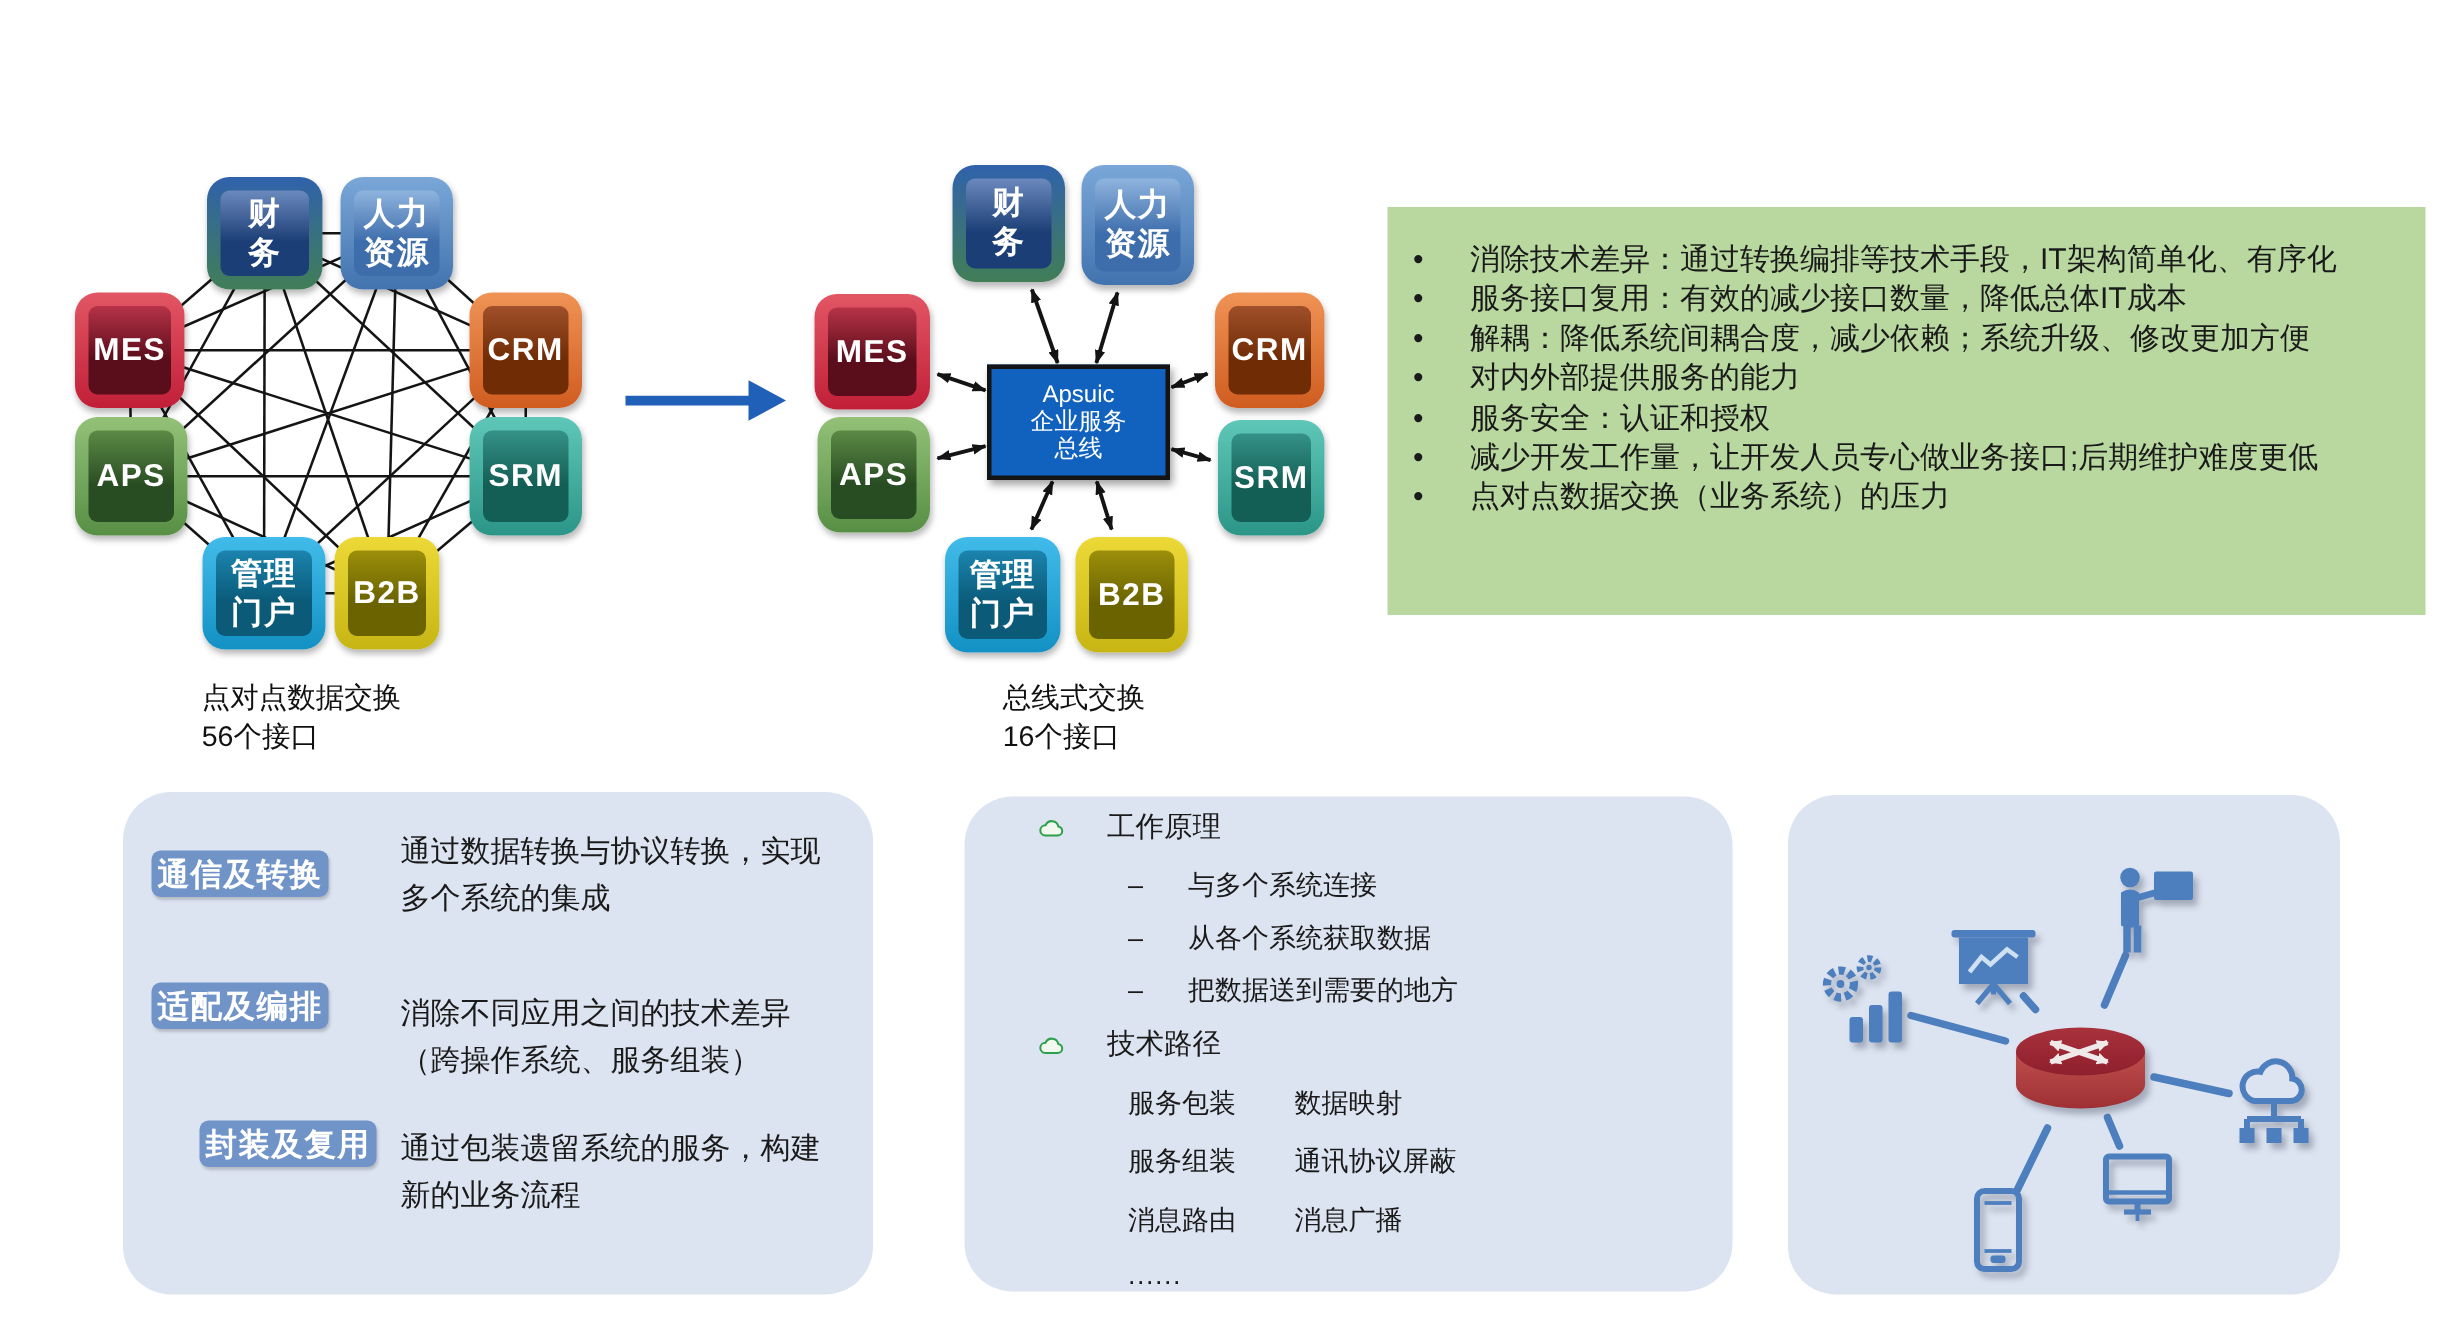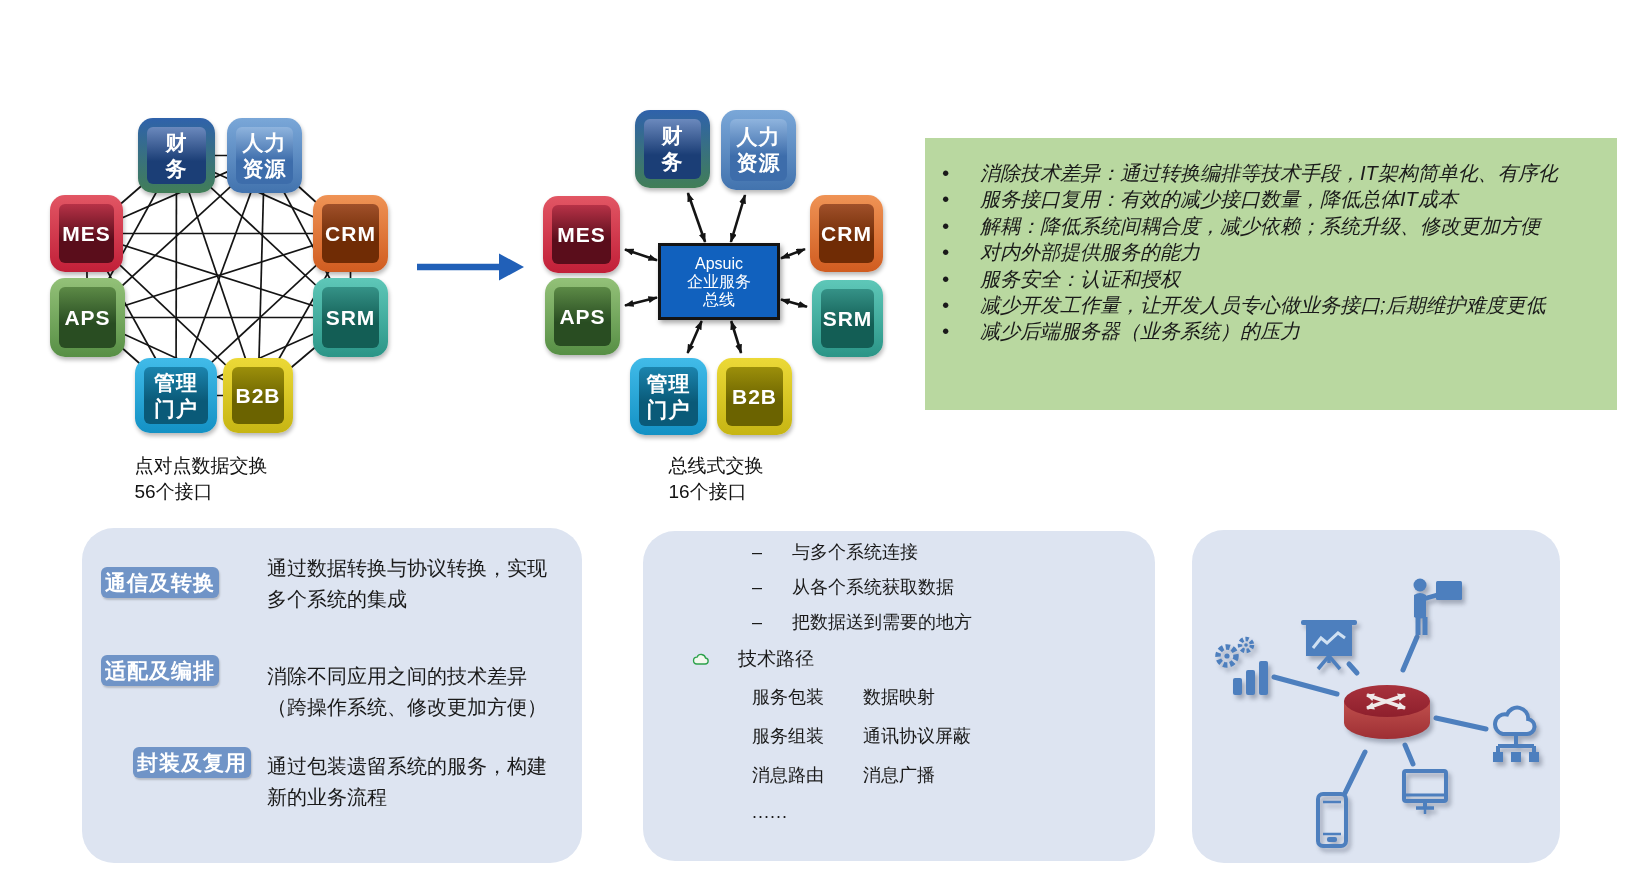--- a/index.html
+++ b/index.html
@@ -21,21 +21,21 @@
     display:flex;flex-direction:column;align-items:center;justify-content:center;
     color:#ffffff;text-align:center;box-shadow:2px 3px 5px rgba(0,0,0,.35);}
   .esb-line{font-size:16px;line-height:18px;}
 
   
   .caption{position:absolute;transform:translateX(-50%);text-align:left;
     font-size:19px;line-height:26px;color:#111;white-space:nowrap;}
 
   
   .green-panel{position:absolute;left:925px;top:138px;width:692px;height:272px;background:#b9d8a0;z-index:2;}
-  .benefits-list{list-style:none;margin:0;padding:22px 10px 0 0;font-style:italic;}
+  .benefits-list{list-style:none;margin:0;padding:22px 10px 0 0;}
   .benefits-list li{position:relative;padding-left:55px;font-size:20px;line-height:26.4px;white-space:nowrap;}
   .benefits-list li::before{content:"\2022";position:absolute;left:17px;top:0;}
 
   
   .panel{position:absolute;background:#dde4f1;border-radius:32px;z-index:2;}
   #panel-capabilities{left:82px;top:528px;width:500px;height:335px;}
   #panel-principles{left:643px;top:531px;width:512px;height:330px;}
   #panel-network{left:1192px;top:530px;width:368px;height:333px;}
 
   
@@ -135,44 +135,50 @@
     </div>
 
   <div class="green-panel">
     <ul class="benefits-list" id="benefits-list">
         <li>消除技术差异：通过转换编排等技术手段，IT架构简单化、有序化</li>
         <li>服务接口复用：有效的减少接口数量，降低总体IT成本</li>
         <li>解耦：降低系统间耦合度，减少依赖；系统升级、修改更加方便</li>
         <li>对内外部提供服务的能力</li>
         <li>服务安全：认证和授权</li>
         <li>减少开发工作量，让开发人员专心做业务接口;后期维护难度更低</li>
-        <li>减少后端服务器（业务系统）的压力</li>
+        <li>点对点数据交换（业务系统）的压力</li>
       </ul>
   </div>
 
   <div class="panel" id="panel-capabilities">
       <div class="cap-badge" style="left: 19px; top: 39px;">通信及转换</div>
       <div class="cap-desc" style="top: 25px;">
         <div>通过数据转换与协议转换，实现</div>
         <div>多个系统的集成</div>
       </div>
       <div class="cap-badge" style="left: 19px; top: 127px;">适配及编排</div>
       <div class="cap-desc" style="top: 133px;">
         <div>消除不同应用之间的技术差异</div>
-        <div>（跨操作系统、修改更加方便）</div>
+        <div>（跨操作系统、服务组装）</div>
       </div>
       <div class="cap-badge" style="left: 19px; top: 219px; margin-left: 32px;">封装及复用</div>
       <div class="cap-desc" style="top: 223px;">
         <div>通过包装遗留系统的服务，构建</div>
         <div>新的业务流程</div>
       </div>
     </div>
 
   <div class="panel" id="panel-principles">
     <div class="principles" id="principles-content">
+        <div class="p-title">
+          <svg class="p-cloud" viewBox="0 0 24 16">
+            <path d="M6.5 14 h11 a4 4 0 0 0 0.6-7.96 A6 6 0 0 0 6.7 4.9 A4.5 4.5 0 0 0 6.5 14 Z" fill="#f2f8ee" stroke="#2ca14b" stroke-width="1.8"></path>
+          </svg>
+          <span>工作原理</span>
+        </div>
         <div class="p-sub">
           <span class="p-dash">–</span>
           <span>与多个系统连接</span>
         </div>
         <div class="p-sub">
           <span class="p-dash">–</span>
           <span>从各个系统获取数据</span>
         </div>
         <div class="p-sub">
           <span class="p-dash">–</span>

